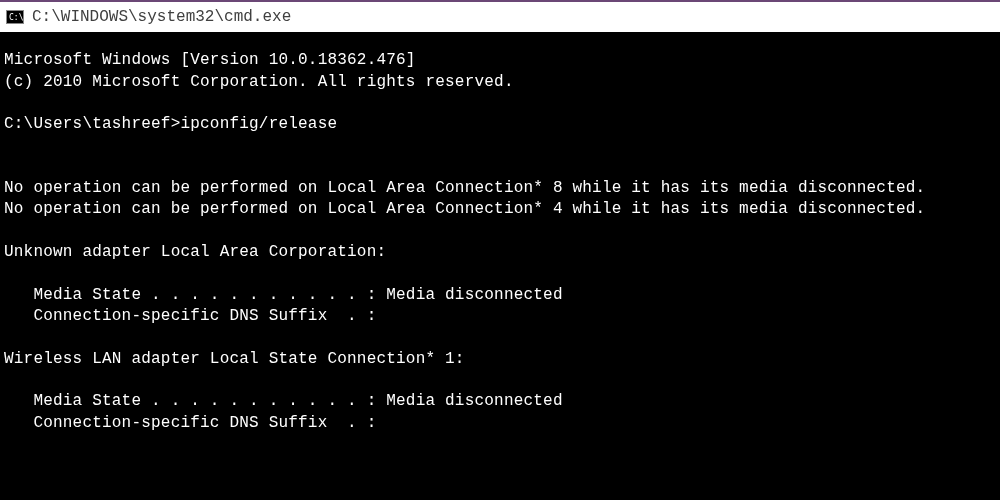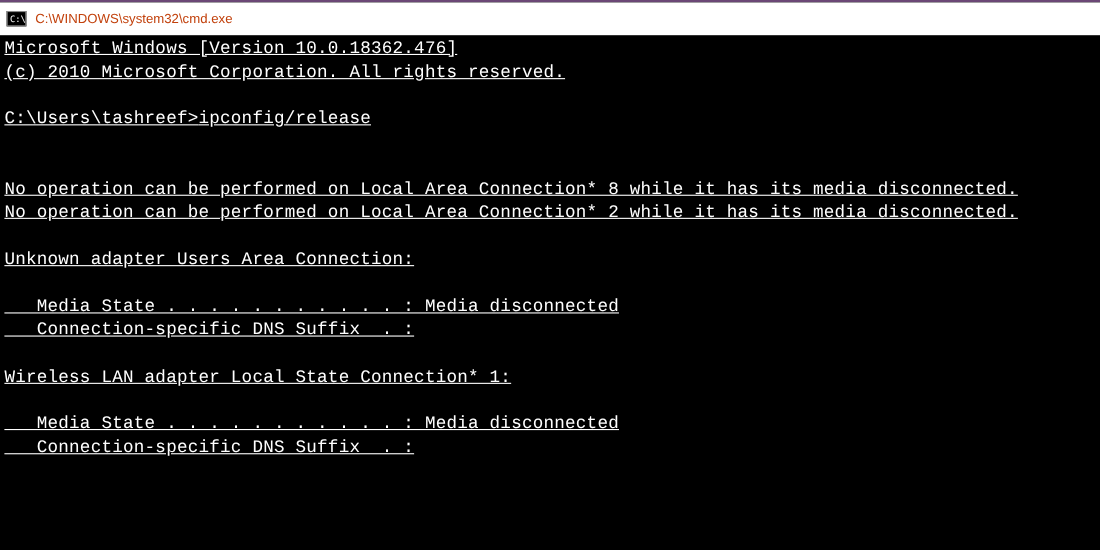--- a/index.html
+++ b/index.html
@@ -32,29 +32,28 @@
       color: #fff;
       font-size: 8px;
       font-family: monospace;
       display: flex;
       align-items: center;
       justify-content: flex-start;
       padding-left: 2px;
       border: 1px solid #888;
     }
     .titlebar-text {
-      color: #c2410c;
-      font-family: Liberation Sans, sans-serif;
-      font-size: 12px;
+      color: #404040;
+      font-family: Liberation Mono, monospace;
+      font-size: 16px;
     }
     .terminal {
-      padding: 2px 4px;
+      padding: 18px 4px;
       line-height: 1.35;
       letter-spacing: 0.2px;
-      text-decoration: underline;
     }
     .line {
       white-space: pre;
       font-family: Consolas, 'Courier New', monospace;
     }
     .blank {
       height: 21px;
     }
   </style>
 </head>
@@ -66,23 +65,23 @@
 </div>
 
 <div class="terminal">
   <div class="line">Microsoft Windows [Version 10.0.18362.476]</div>
   <div class="line">(c) 2010 Microsoft Corporation. All rights reserved.</div>
   <div class="blank"></div>
   <div class="line"><span>C:\Users\tashreef&gt;</span><span>ipconfig/release</span></div>
   <div class="blank"></div>
   <div class="blank"></div>
   <div class="line">No operation can be performed on Local Area Connection* 8 while it has its media disconnected.</div>
-  <div class="line">No operation can be performed on Local Area Connection* 2 while it has its media disconnected.</div>
+  <div class="line">No operation can be performed on Local Area Connection* 4 while it has its media disconnected.</div>
   <div class="blank"></div>
-  <div class="line">Unknown adapter Users Area Connection:</div>
+  <div class="line">Unknown adapter Local Area Corporation:</div>
   <div class="blank"></div>
   <div class="line">   Media State . . . . . . . . . . . : Media disconnected</div>
   <div class="line">   Connection-specific DNS Suffix  . :</div>
   <div class="blank"></div>
   <div class="line">Wireless LAN adapter Local State Connection* 1:</div>
   <div class="blank"></div>
   <div class="line">   Media State . . . . . . . . . . . : Media disconnected</div>
   <div class="line">   Connection-specific DNS Suffix  . :</div>
 </div>
 

